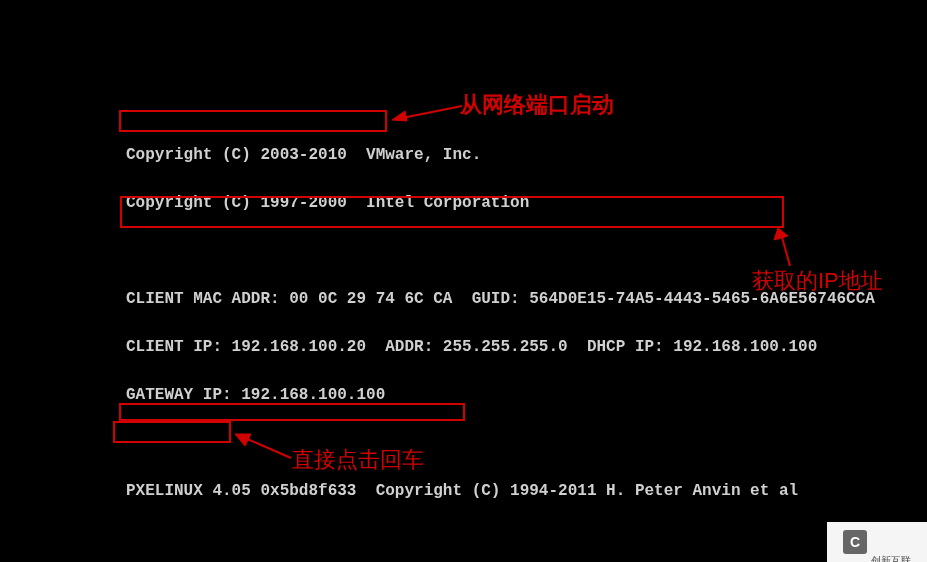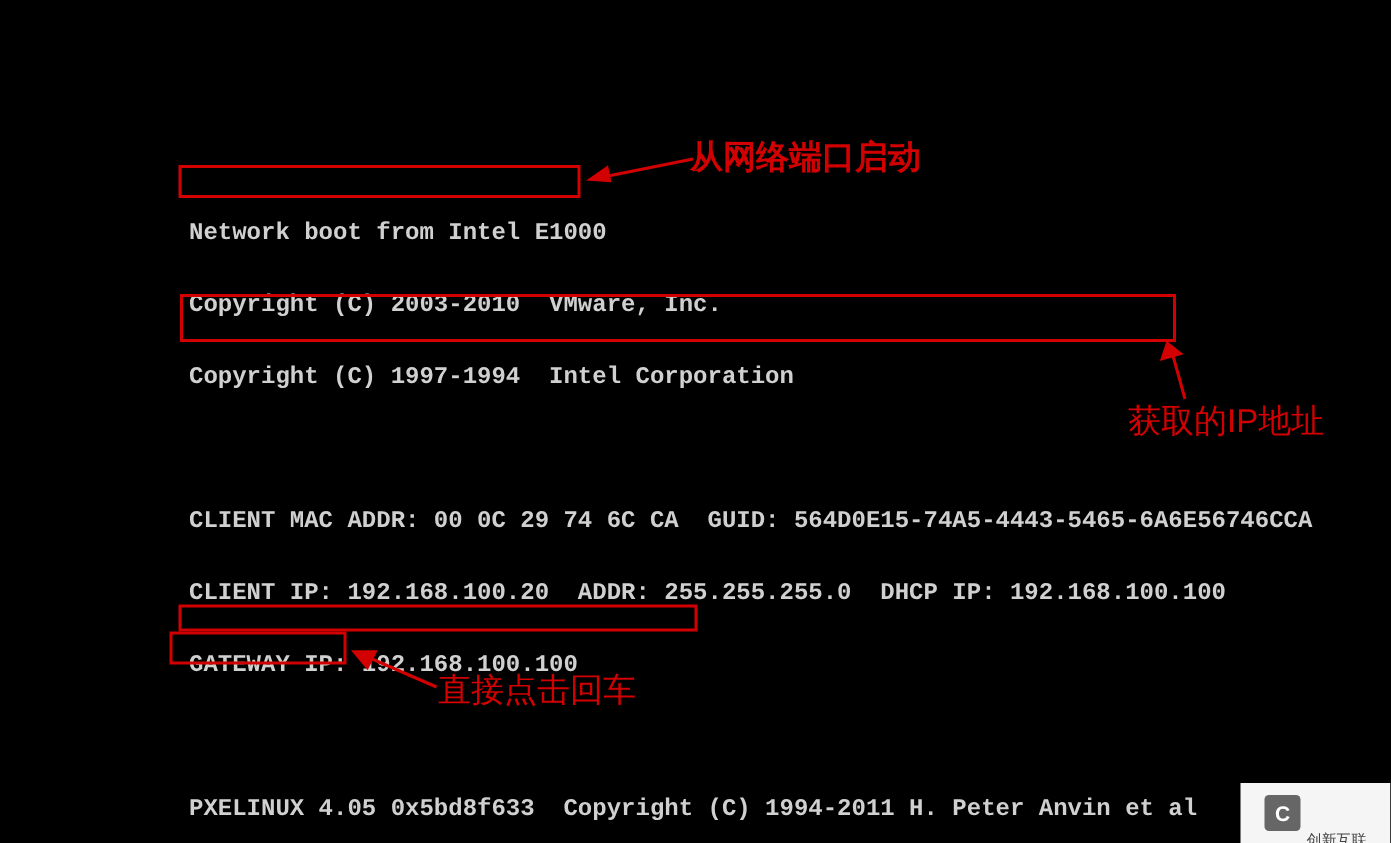--- a/index.html
+++ b/index.html
@@ -77,23 +77,22 @@
       font-family: "Microsoft YaHei", sans-serif;
       line-height: 1;
       font-weight: normal;
       margin-top: 38px;
     }
   </style>
 </head>
 <body>
 
 <div class="terminal">
-  <span class="line">Network boot from Intel E1000</span>
   <span class="line">Copyright (C) 2003-2010  VMware, Inc.</span>
-  <span class="line">Copyright (C) 1997-1994  Intel Corporation</span>
+  <span class="line">Copyright (C) 1997-2000  Intel Corporation</span>
   <span class="line"></span>
   <span class="line">CLIENT MAC ADDR: 00 0C 29 74 6C CA  GUID: 564D0E15-74A5-4443-5465-6A6E56746CCA</span>
   <span class="line">CLIENT IP: 192.168.100.20  ADDR: 255.255.255.0  DHCP IP: 192.168.100.100</span>
   <span class="line">GATEWAY IP: 192.168.100.100</span>
   <span class="line"></span>
   <span class="line">PXELINUX 4.05 0x5bd8f633  Copyright (C) 1994-2011 H. Peter Anvin et al</span>
   
   
   
   

